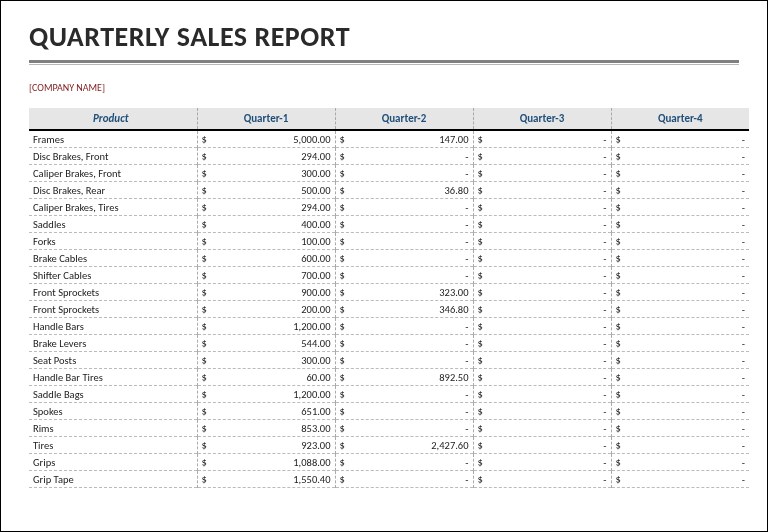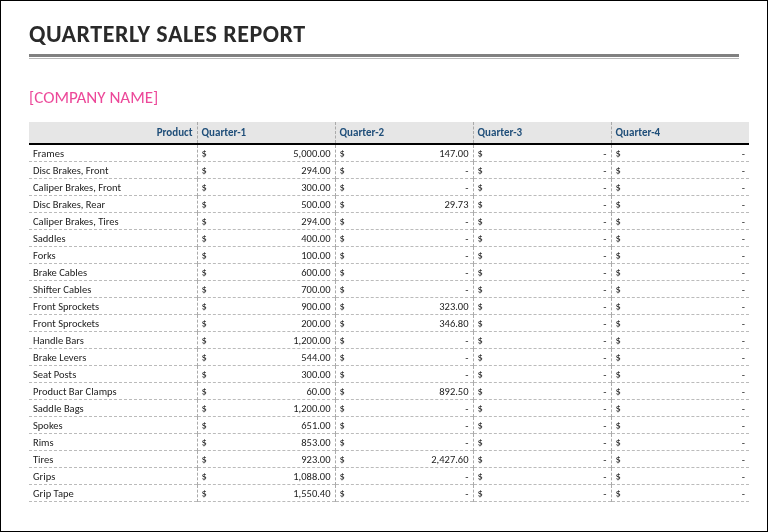--- a/index.html
+++ b/index.html
@@ -10,50 +10,50 @@
     background: #fff;
     width: 768px;
     height: 532px;
     border: 1px solid #000;
     overflow: hidden;
   }
   .page {
     padding: 18px 28px 0 28px;
   }
   .title {
-    font-size: 24px;
+    font-size: 28px;
     font-weight: 700;
     color: #2a2a2a;
     letter-spacing: 0.5px;
     margin: 0 0 6px 0;
   }
   .hr1 { height: 3px; background: #808080; margin-bottom: 1px; }
   .hr2 { height: 1px; background: #b8b8b8; }
   .company {
-    font-size: 17px;
-    color: #ec4899;
-    margin: 28px 0 14px 0;
+    font-size: 10px;
+    color: #7f1d1d;
+    margin: 16px 0 14px 0;
   }
   table {
     width: 100%;
     border-collapse: collapse;
     font-size: 10.5px;
     color: #222;
     table-layout: fixed;
   }
   thead th {
     background: #e6e6e6;
     color: #1f4e79;
     font-weight: 700;
     padding: 4px 4px 4px 4px;
     border-bottom: 2px solid #000;
     font-size: 11px;
   }
-  thead th:first-child { text-align: right; padding-left: 0; }
-  thead th:not(:first-child) { text-align: left; padding-right: 4px; }
+  thead th:first-child { text-align: center; padding-left: 0; font-style: italic; }
+  thead th:not(:first-child) { text-align: center; padding-right: 4px; }
   thead th:not(:first-child) { border-left: 1px dashed #aaa; }
   tbody tr { border-bottom: 1px dashed #bbb; }
   tbody td {
     padding: 1.5px 4px;
     vertical-align: middle;
     white-space: nowrap;
   }
   tbody td.product {
     text-align: left;
     border-right: 1px dashed #aaa;
@@ -182,21 +182,21 @@
           <td class="product">Disc Brakes, Rear</td>
           <td class="q">
             <div class="cell">
               <span class="cur">$</span>
               <span class="val">500.00</span>
             </div>
           </td>
           <td class="q">
             <div class="cell">
               <span class="cur">$</span>
-              <span class="val">29.73</span>
+              <span class="val">36.80</span>
             </div>
           </td>
           <td class="q">
             <div class="cell">
               <span class="cur">$</span>
               <span class="val">-</span>
             </div>
           </td>
           <td class="q">
             <div class="cell">
@@ -469,21 +469,21 @@
             </div>
           </td>
           <td class="q">
             <div class="cell">
               <span class="cur">$</span>
               <span class="val">-</span>
             </div>
           </td>
         </tr>
         <tr>
-          <td class="product">Product Bar Clamps</td>
+          <td class="product">Handle Bar Tires</td>
           <td class="q">
             <div class="cell">
               <span class="cur">$</span>
               <span class="val">60.00</span>
             </div>
           </td>
           <td class="q">
             <div class="cell">
               <span class="cur">$</span>
               <span class="val">892.50</span>

